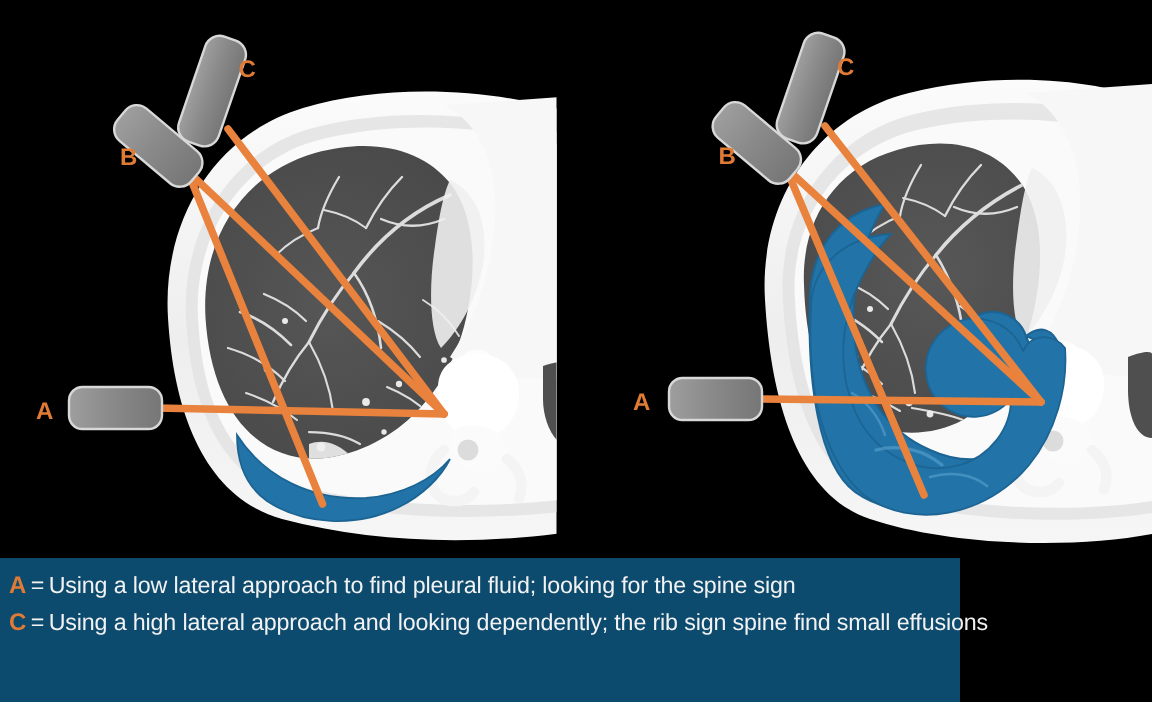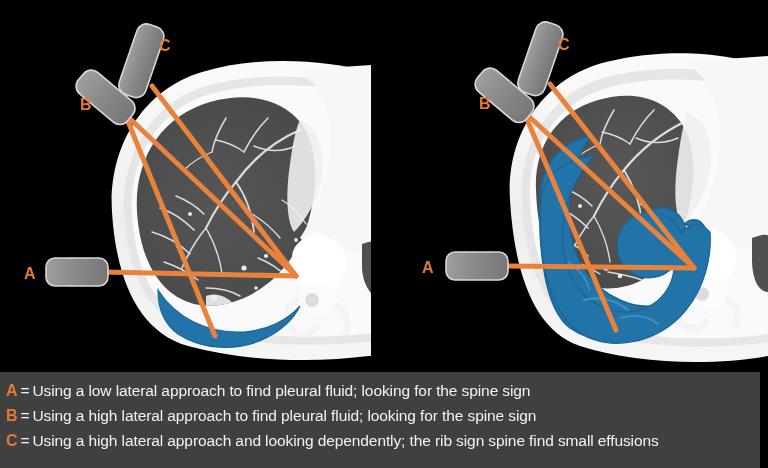--- a/index.html
+++ b/index.html
@@ -29,23 +29,23 @@
   }
   #ct-left  { left: 0px;   width: 371px; }
   #ct-right { left: 384px; width: 384px; }
 
   .ct-svg { display: block; }
 
   .legend {
     position: absolute;
     left: 0;
     top: 372px;
-    width: 760px;
+    width: 640px;
     height: 96px;
-    background: #404040;
+    background: #0c4a6e;
     padding: 6px 0 0 6px;
     box-sizing: border-box;
   }
   .legend-row {
     height: 25px;
     line-height: 25px;
     white-space: nowrap;
     font-size: 15.5px;
     color: #f2f2f2;
     letter-spacing: -0.1px;
@@ -359,23 +359,20 @@
       </g>
     </svg>
   </div>
 
   <div class="legend">
 
     <div class="legend-row">
       <span class="legend-key">A</span><span class="legend-eq">=</span><span class="legend-text">Using a low lateral approach to find pleural fluid; looking for the spine sign</span>
     </div>
 
-    <div class="legend-row">
-      <span class="legend-key">B</span><span class="legend-eq">=</span><span class="legend-text">Using a high lateral approach to find pleural fluid; looking for the spine sign</span>
-    </div>
 
     <div class="legend-row">
       <span class="legend-key">C</span><span class="legend-eq">=</span><span class="legend-text">Using a high lateral approach and looking dependently; the rib sign spine find small effusions</span>
     </div>
 
   </div>
 
 </div>
 
 </body></html>

